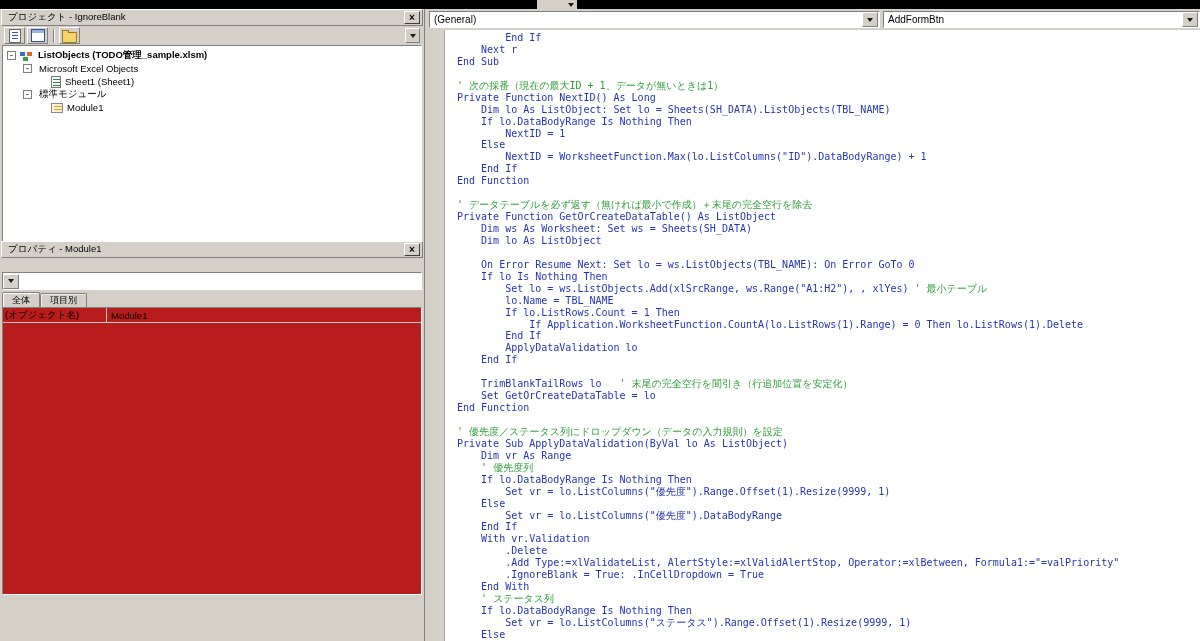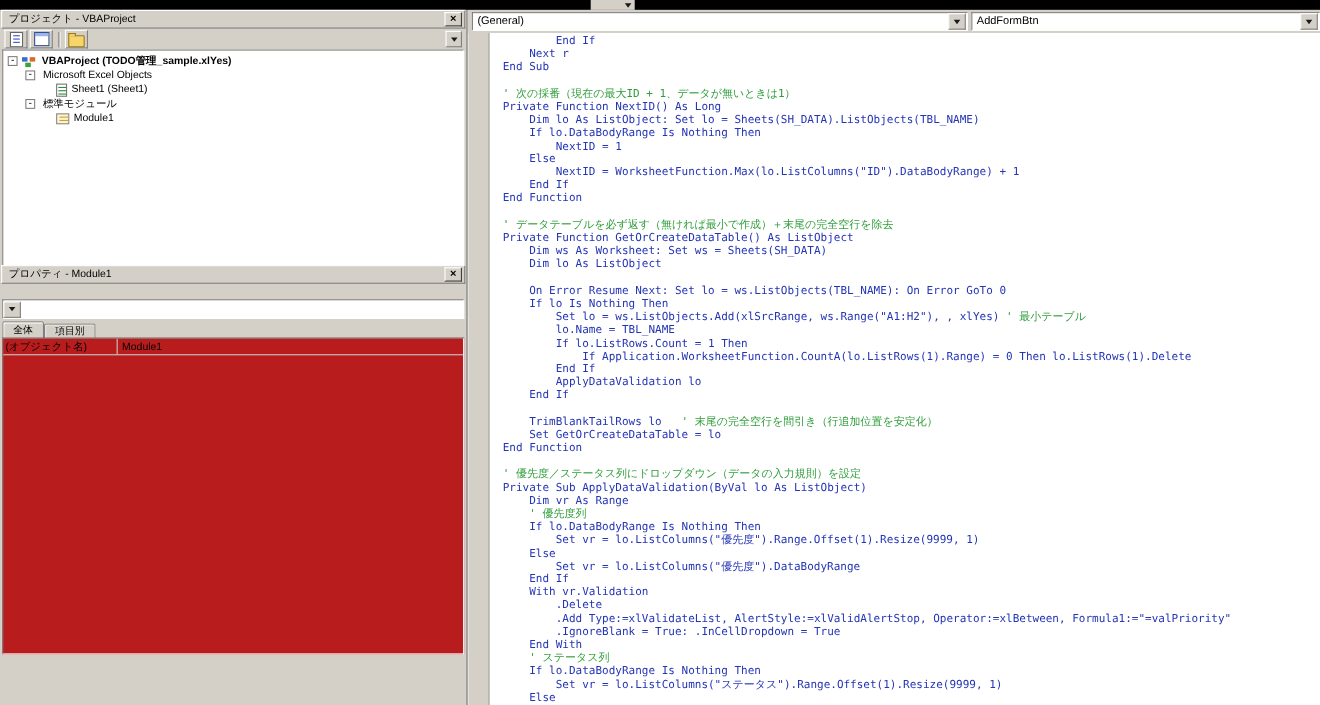--- a/index.html
+++ b/index.html
@@ -65,21 +65,21 @@
 
   
   #prop-title{top:232px;}
   #prop-combo{position:absolute;left:2px;top:263px;width:420px;height:18px;background:#fff;
               border:1px solid;border-color:#808080 #fff #fff #808080;box-sizing:border-box;
               display:flex;align-items:center;font-size:9.5px;}
   .combo-text{flex:1;padding-left:4px;white-space:nowrap;overflow:hidden;}
   .combo-arrow{width:16px;height:100%;max-height:15px;background:#d4d0c8;border:1px solid;
                border-color:#fff #808080 #808080 #fff;display:flex;align-items:center;justify-content:center;
                margin-right:1px;box-sizing:border-box;flex:none;}
-  #prop-tabs{position:absolute;left:2px;top:283px;height:16px;display:flex;align-items:flex-end;}
+  #prop-tabs{position:absolute;left:2px;top:283px;height:16px;display:flex;align-items:center;}
   .tab{height:14px;padding:0 9px;font-size:9px;display:flex;align-items:center;background:#d4d0c8;
        border:1px solid #808080;border-bottom:none;border-radius:2px 2px 0 0;box-shadow:inset 1px 1px 0 #eee;
        font-family:"Liberation Sans",sans-serif;}
   .tab.active{height:16px;box-shadow:inset 1px 1px 0 #fff;}
   #prop-grid{position:absolute;left:2px;top:298px;width:420px;height:288px;background:#b91c1c;
              border:1px solid;border-color:#808080 #fff #fff #808080;box-sizing:border-box;font-size:9.5px;}
   .prop-row{display:flex;height:14px;border-bottom:1px solid #c9c9c9;align-items:center;}
   .prop-name{width:104px;height:100%;display:flex;align-items:center;padding-left:2px;
              border-right:1px solid #c9c9c9;box-sizing:border-box;}
   .prop-value{padding-left:4px;}
@@ -106,21 +106,21 @@
 
   <div id="topbar">
     <div id="topbar-frag">
       <span class="tri"></span>
     </div>
   </div>
 
   <div id="left">
 
     <div class="panel-titlebar" id="proj-title">
-      <span class="panel-title">プロジェクト - VBAProject</span>
+      <span class="panel-title">プロジェクト - IgnoreBlank</span>
       <button class="close-btn">×</button>
     </div>
 
     <div id="proj-toolbar">
       <button class="tb-btn">
         <span class="ic-viewcode"></span>
       </button>
       <button class="tb-btn">
         <span class="ic-viewobj"></span>
       </button>
@@ -130,21 +130,21 @@
       </button>
       <button class="tb-arrow">
         <span class="tri"></span>
       </button>
     </div>
 
     <div id="tree-box">
         <div class="tree-row" style="padding-left: 2px;">
           <span class="expander">-</span>
           <span class="ticon project-icon"></span>
-          <span class="tlabel b">VBAProject (TODO管理_sample.xlYes)</span>
+          <span class="tlabel b">ListObjects (TODO管理_sample.xlsm)</span>
         </div>
         <div class="tree-row" style="padding-left: 18px;">
           <span class="expander">-</span>
           <span class="ticon folder-icon"></span>
           <span class="tlabel">Microsoft Excel Objects</span>
         </div>
         <div class="tree-row" style="padding-left: 34px;">
           <span class="expander-spacer"></span>
           <span class="ticon sheet-icon"></span>
           <span class="tlabel">Sheet1 (Sheet1)</span>

